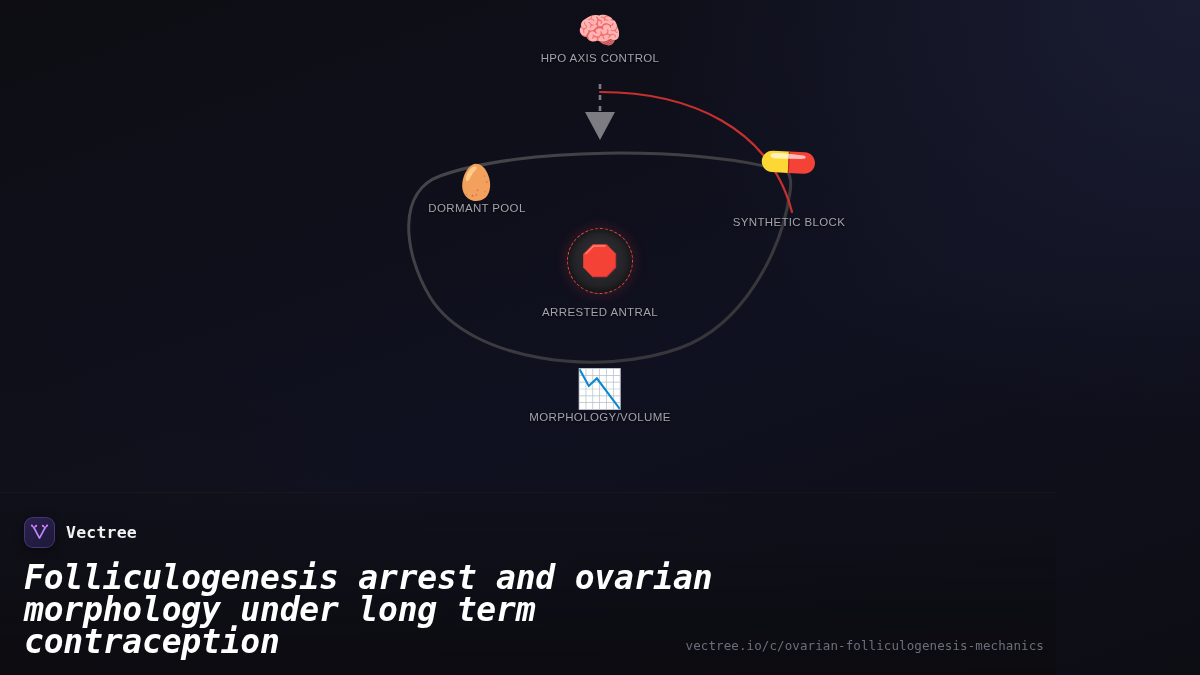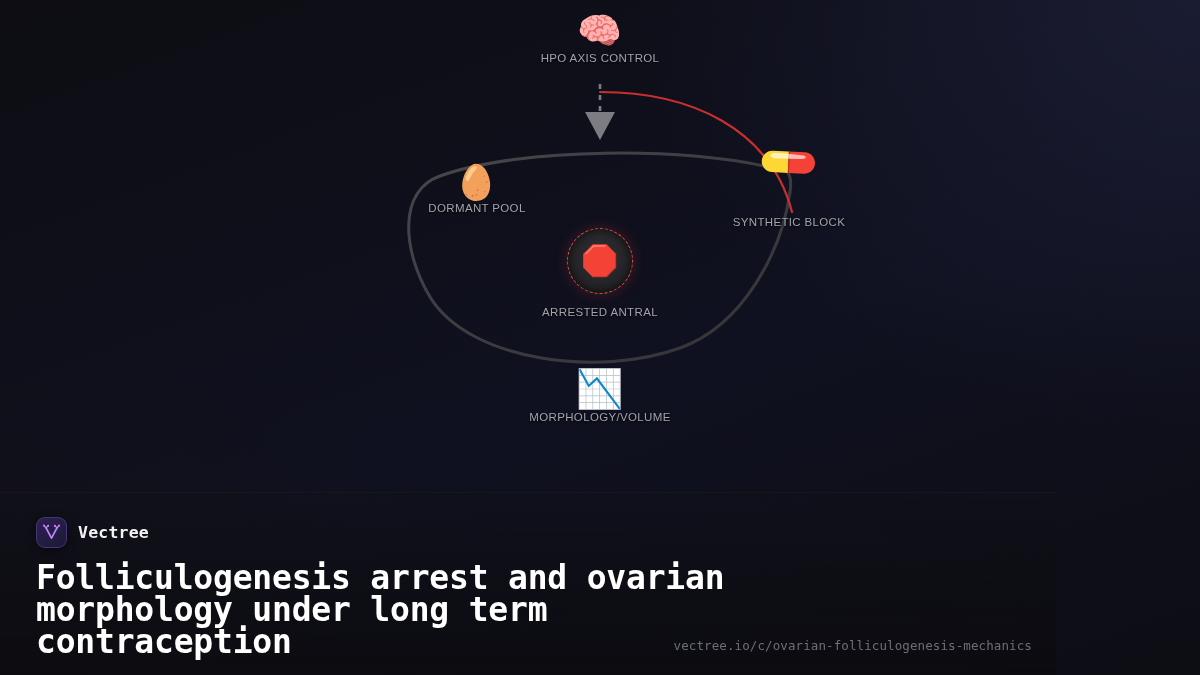--- a/index.html
+++ b/index.html
@@ -70,21 +70,21 @@
 
   
   #node-morph { left:600px; top:396px; }
   #node-morph .glyph { font-size:38px; }
 
   
   #footer {
     position:absolute; left:0; top:492px; width:1056px; height:183px;
     border-top:1px solid rgba(255,255,255,.045);
     background:linear-gradient(180deg, rgba(16,16,24,.35) 0%, rgba(11,11,16,.9) 100%);
-    padding:24px 24px 0 36px;
+    padding:24px 24px 0 24px;
   }
   #brand { display:flex; align-items:center; gap:11px; }
   #brand-mark {
     width:31px; height:31px; border-radius:9px;
     background:linear-gradient(145deg,#2b2150 0%,#1d1938 100%);
     border:1px solid rgba(160,120,255,.28);
     display:flex; align-items:center; justify-content:center;
     box-shadow:0 2px 8px rgba(0,0,0,.55);
   }
   #brand-name {
@@ -94,23 +94,24 @@
   #headline {
     margin-top:14px;
     font-family:"DejaVu Sans Mono", monospace;
     font-weight:700;
     font-size:33px;
     line-height:32px;
     color:#ffffff;
     letter-spacing:-0.2px;
     max-width:810px;
     white-space:pre-line;
+    font-style:italic;
   }
   #url {
-    position:absolute; right:24px; bottom:22px;
+    position:absolute; right:12px; bottom:22px;
     font-family:"DejaVu Sans Mono", monospace;
     font-size:12.5px;
     color:#6d6e7c;
     letter-spacing:.1px;
   }
 </style>
 </head>
 <body>
 
 <div id="root">

